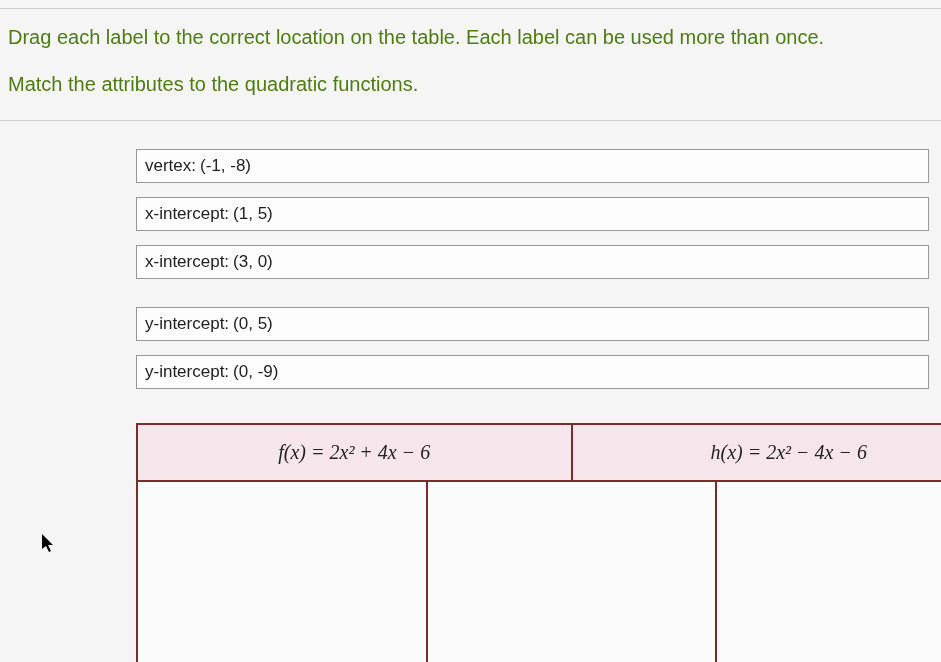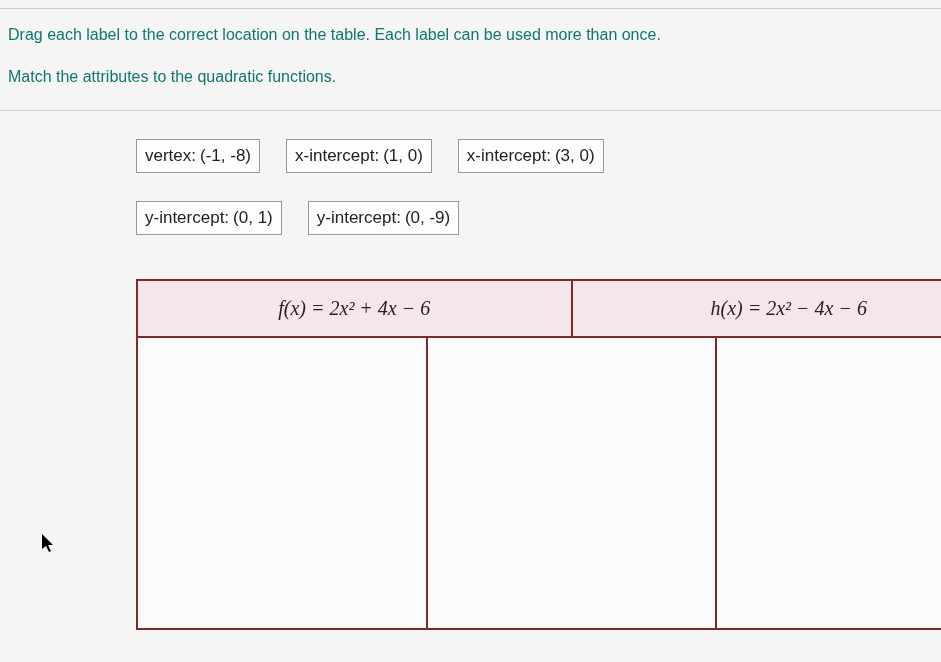--- a/index.html
+++ b/index.html
@@ -19,37 +19,38 @@
       border-top: 1px solid #ccc;
       position: absolute;
       top: 8px;
       left: 0;
       right: 0;
     }
     .instructions {
       padding: 26px 8px 0 8px;
     }
     .instruction-line {
-      font-size: 16px;
-      color: #0f766e;
+      font-size: 20px;
+      color: #4d7c0f;
       margin-bottom: 24px;
     }
     .bottom-divider {
       border-top: 1px solid #d0d0d0;
       margin-top: 4px;
       margin-bottom: 28px;
     }
     .content-area {
       padding: 0 12px 0 136px;
     }
     .labels-container {
       display: flex;
       flex-wrap: wrap;
-      gap: 14px 26px;
-      margin-bottom: 44px;
+      gap: 14px 18px;
+      margin-bottom: 34px;
+      flex-direction: column;
     }
     .draggable-label {
       border: 1px solid #999;
       background: #fdfdfd;
       padding: 6px 8px;
       font-size: 17px;
       color: #222;
       cursor: grab;
       white-space: nowrap;
       display: inline-flex;
@@ -125,34 +126,34 @@
 
   <div class="labels-container">
 
     <div class="draggable-label">
       <span>vertex:</span>
       <span class="bold">(-1, -8)</span>
     </div>
 
     <div class="draggable-label">
       <span>x-intercept:</span>
-      <span class="bold">(1, 0)</span>
+      <span class="bold">(1, 5)</span>
     </div>
 
     <div class="draggable-label">
       <span>x-intercept:</span>
       <span class="bold">(3, 0)</span>
     </div>
 
 
     <div style="flex-basis:100%;height:0;"></div>
 
     <div class="draggable-label">
       <span>y-intercept:</span>
-      <span class="bold">(0, 1)</span>
+      <span class="bold">(0, 5)</span>
     </div>
 
     <div class="draggable-label">
       <span>y-intercept:</span>
       <span class="bold">(0, -9)</span>
     </div>
 
   </div>
 
   <div class="table-wrapper">

